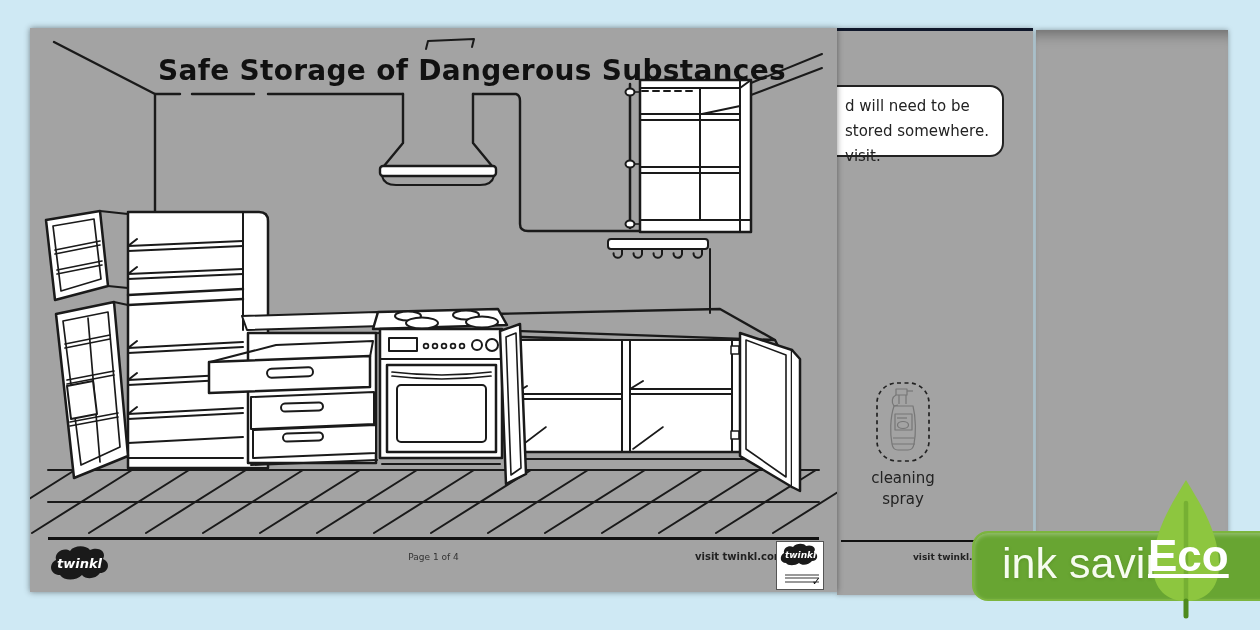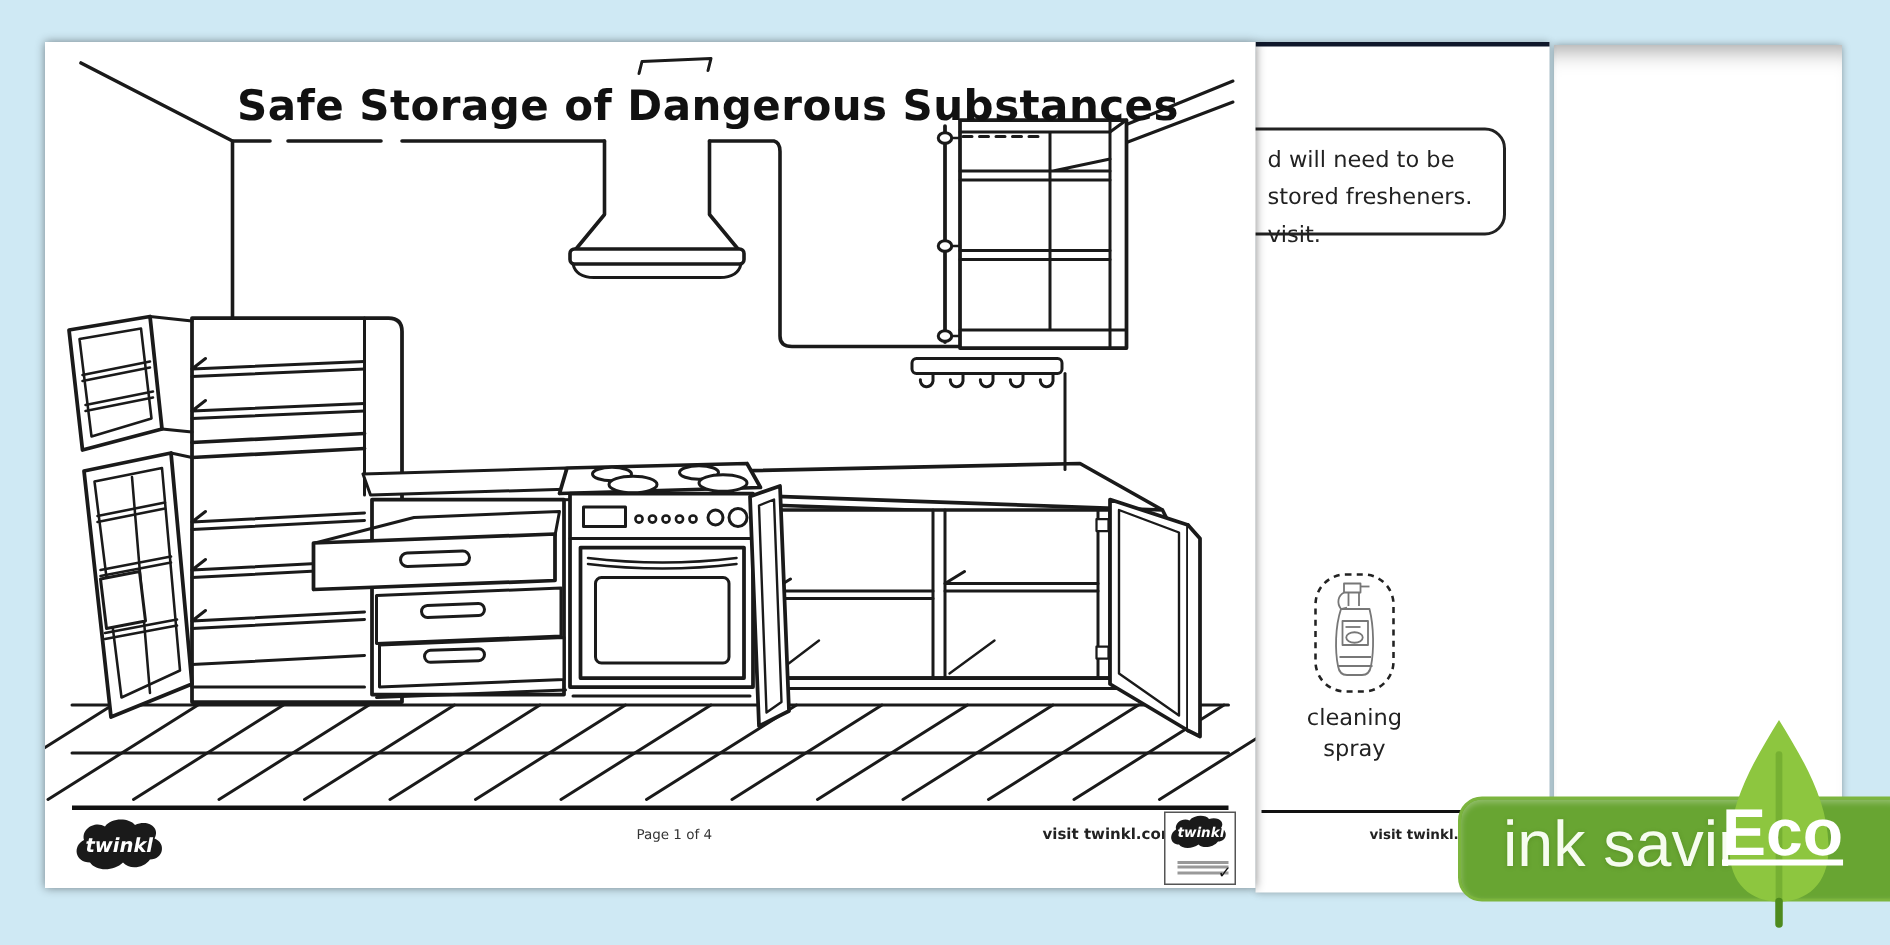--- a/index.html
+++ b/index.html
@@ -1,31 +1,31 @@
 <!DOCTYPE html>
 <html><head>
 <meta charset="utf-8">
 <style>
   html,body{margin:0;padding:0;}
   .stage{position:relative;width:1260px;height:630px;overflow:hidden;
          background:#cfe9f4;font-family:"DejaVu Sans",sans-serif;}
-  .page{position:absolute;background:#ffffff;}
+  .page{position:absolute;background:#a3a3a3;}
   .page1{left:30px;top:28px;width:807px;height:564px;z-index:3;
          box-shadow:0 0 6px rgba(0,0,0,.45);}
   .page2{left:837px;top:28px;width:196px;height:564px;z-index:2;
          border-top:3px solid #0f172a;box-shadow:0 0 5px rgba(0,0,0,.3);}
   .page3{left:1036px;top:30px;width:192px;height:560px;z-index:1;
          box-shadow:0 0 5px rgba(0,0,0,.35), inset 0 16px 14px -12px rgba(0,0,0,.35);}
   .kitchen-svg{position:absolute;left:0;top:0;}
   .title{position:absolute;left:128px;top:26px;width:600px;
          font-size:28px;font-weight:bold;color:#111;letter-spacing:.3px;
          font-family:"DejaVu Sans",sans-serif;white-space:nowrap;}
   .p1-footer-line{position:absolute;left:18px;top:509px;width:771px;height:2.5px;background:#111;}
   .page-indicator{position:absolute;left:0;top:524px;width:807px;text-align:center;
-         font-size:9px;color:#333;padding-left:16px;}
+         font-size:9px;color:#333;}
   .visit{position:absolute;top:523px;font-size:10px;font-weight:bold;color:#222;}
   .p1-visit{left:665px;}
   .badge-box{position:absolute;left:746px;top:513px;width:46px;height:47px;
          border:1px solid #555;background:#fff;}
   .badge-lines span{display:block;height:2px;background:#999;margin:1.5px 4px 0 8px;}
   .badge-check{position:absolute;right:2px;bottom:1px;font-size:11px;color:#111;}
   .info-box{position:absolute;left:-30px;top:54px;width:193px;height:68px;
          border:2px solid #222;border-radius:14px;background:#fff;}
   .info-text{position:absolute;left:36px;top:7px;font-size:15px;color:#222;line-height:25px;}
   .item{position:absolute;text-align:center;color:#222;}
@@ -49,21 +49,21 @@
 <body>
 
 <div class="stage">
 
   <div class="page page3"></div>
 
   <div class="page page2">
     <div class="info-box">
       <div class="info-text">
         <div>d will need to be</div>
-        <div>stored fresheners.</div>
+        <div>stored somewhere.</div>
         <div>visit.</div>
       </div>
     </div>
 
 
     <div class="item" style="left:0;top:349px;width:132px;">
       <svg width="62" height="84" viewBox="0 0 62 84">
         <rect x="5" y="3" width="52" height="78" rx="20" fill="none" stroke="#222" stroke-width="1.7" stroke-dasharray="4,3.5"></rect>
         <g stroke="#777" stroke-width="1.2" fill="none" stroke-linejoin="round">
           <rect x="24" y="9" width="11" height="6"></rect>

